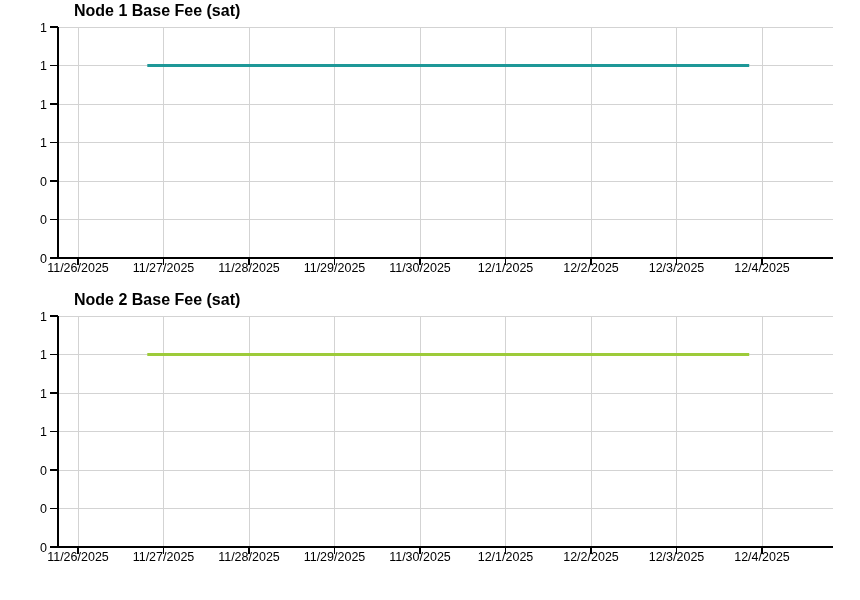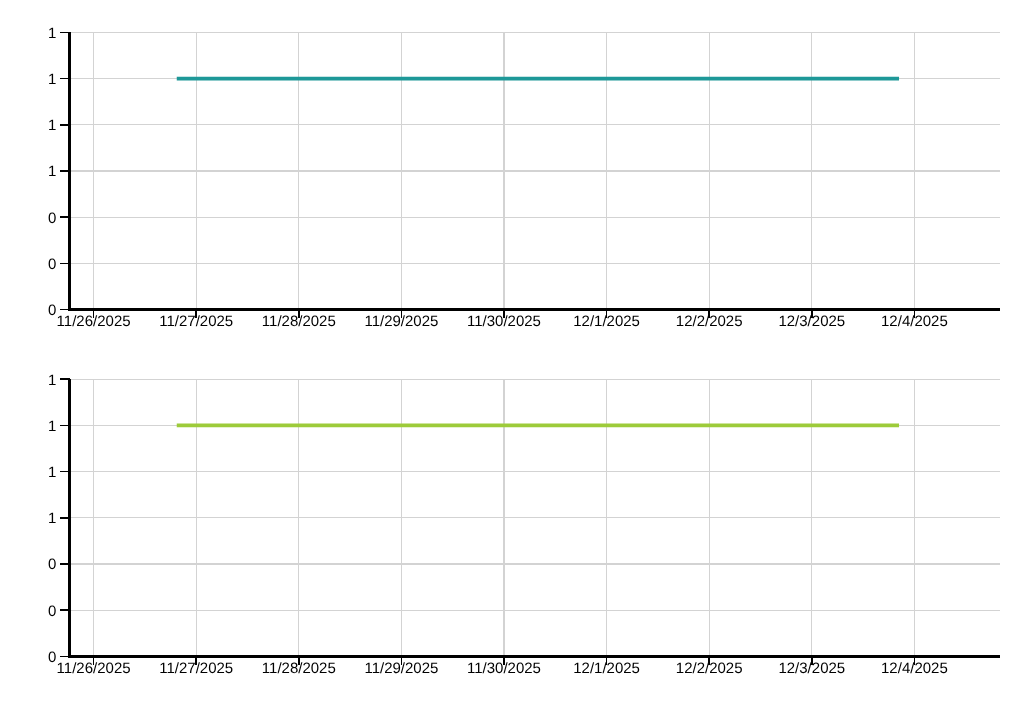--- a/index.html
+++ b/index.html
@@ -39,20 +39,21 @@
   .chart svg text {
     font-family: "Liberation Sans", sans-serif;
   }
 </style>
 </head>
 <body>
 
 <div id="page">
 
   <div class="chart" style="top:0px">
+    <div class="chart-title">Node 1 Base Fee (sat)</div>
     <svg id="chart-svg-0" width="860" height="289" viewBox="0 0 860 289">
         <line x1="58" y1="27" x2="833" y2="27" stroke="#d3d3d3" stroke-width="1" shape-rendering="crispEdges"></line>
         <line x1="58" y1="65.5" x2="833" y2="65.5" stroke="#d3d3d3" stroke-width="1" shape-rendering="crispEdges"></line>
         <line x1="58" y1="104" x2="833" y2="104" stroke="#d3d3d3" stroke-width="1" shape-rendering="crispEdges"></line>
         <line x1="58" y1="142.5" x2="833" y2="142.5" stroke="#d3d3d3" stroke-width="1" shape-rendering="crispEdges"></line>
         <line x1="58" y1="181" x2="833" y2="181" stroke="#d3d3d3" stroke-width="1" shape-rendering="crispEdges"></line>
         <line x1="58" y1="219.5" x2="833" y2="219.5" stroke="#d3d3d3" stroke-width="1" shape-rendering="crispEdges"></line>
         <line x1="78" y1="27" x2="78" y2="258" stroke="#d3d3d3" stroke-width="1" shape-rendering="crispEdges"></line>
         <line x1="163.5" y1="27" x2="163.5" y2="258" stroke="#d3d3d3" stroke-width="1" shape-rendering="crispEdges"></line>
         <line x1="249" y1="27" x2="249" y2="258" stroke="#d3d3d3" stroke-width="1" shape-rendering="crispEdges"></line>
@@ -94,20 +95,21 @@
         <text x="591" y="272" text-anchor="middle" font-size="12.5" fill="#000000">12/2/2025</text>
         <line x1="676.5" y1="258" x2="676.5" y2="265" stroke="#000000" stroke-width="1.4" shape-rendering="crispEdges"></line>
         <text x="676.5" y="272" text-anchor="middle" font-size="12.5" fill="#000000">12/3/2025</text>
         <line x1="762" y1="258" x2="762" y2="265" stroke="#000000" stroke-width="1.4" shape-rendering="crispEdges"></line>
         <text x="762" y="272" text-anchor="middle" font-size="12.5" fill="#000000">12/4/2025</text>
         <path d="M147.3 65.5 L749.2 65.5" stroke="#1e9898" stroke-width="3" fill="none" stroke-linecap="butt"></path>
       </svg>
   </div>
 
   <div class="chart" style="top:289px">
+    <div class="chart-title">Node 2 Base Fee (sat)</div>
     <svg id="chart-svg-1" width="860" height="289" viewBox="0 0 860 289">
         <line x1="58" y1="27" x2="833" y2="27" stroke="#d3d3d3" stroke-width="1" shape-rendering="crispEdges"></line>
         <line x1="58" y1="65.5" x2="833" y2="65.5" stroke="#d3d3d3" stroke-width="1" shape-rendering="crispEdges"></line>
         <line x1="58" y1="104" x2="833" y2="104" stroke="#d3d3d3" stroke-width="1" shape-rendering="crispEdges"></line>
         <line x1="58" y1="142.5" x2="833" y2="142.5" stroke="#d3d3d3" stroke-width="1" shape-rendering="crispEdges"></line>
         <line x1="58" y1="181" x2="833" y2="181" stroke="#d3d3d3" stroke-width="1" shape-rendering="crispEdges"></line>
         <line x1="58" y1="219.5" x2="833" y2="219.5" stroke="#d3d3d3" stroke-width="1" shape-rendering="crispEdges"></line>
         <line x1="78" y1="27" x2="78" y2="258" stroke="#d3d3d3" stroke-width="1" shape-rendering="crispEdges"></line>
         <line x1="163.5" y1="27" x2="163.5" y2="258" stroke="#d3d3d3" stroke-width="1" shape-rendering="crispEdges"></line>
         <line x1="249" y1="27" x2="249" y2="258" stroke="#d3d3d3" stroke-width="1" shape-rendering="crispEdges"></line>

